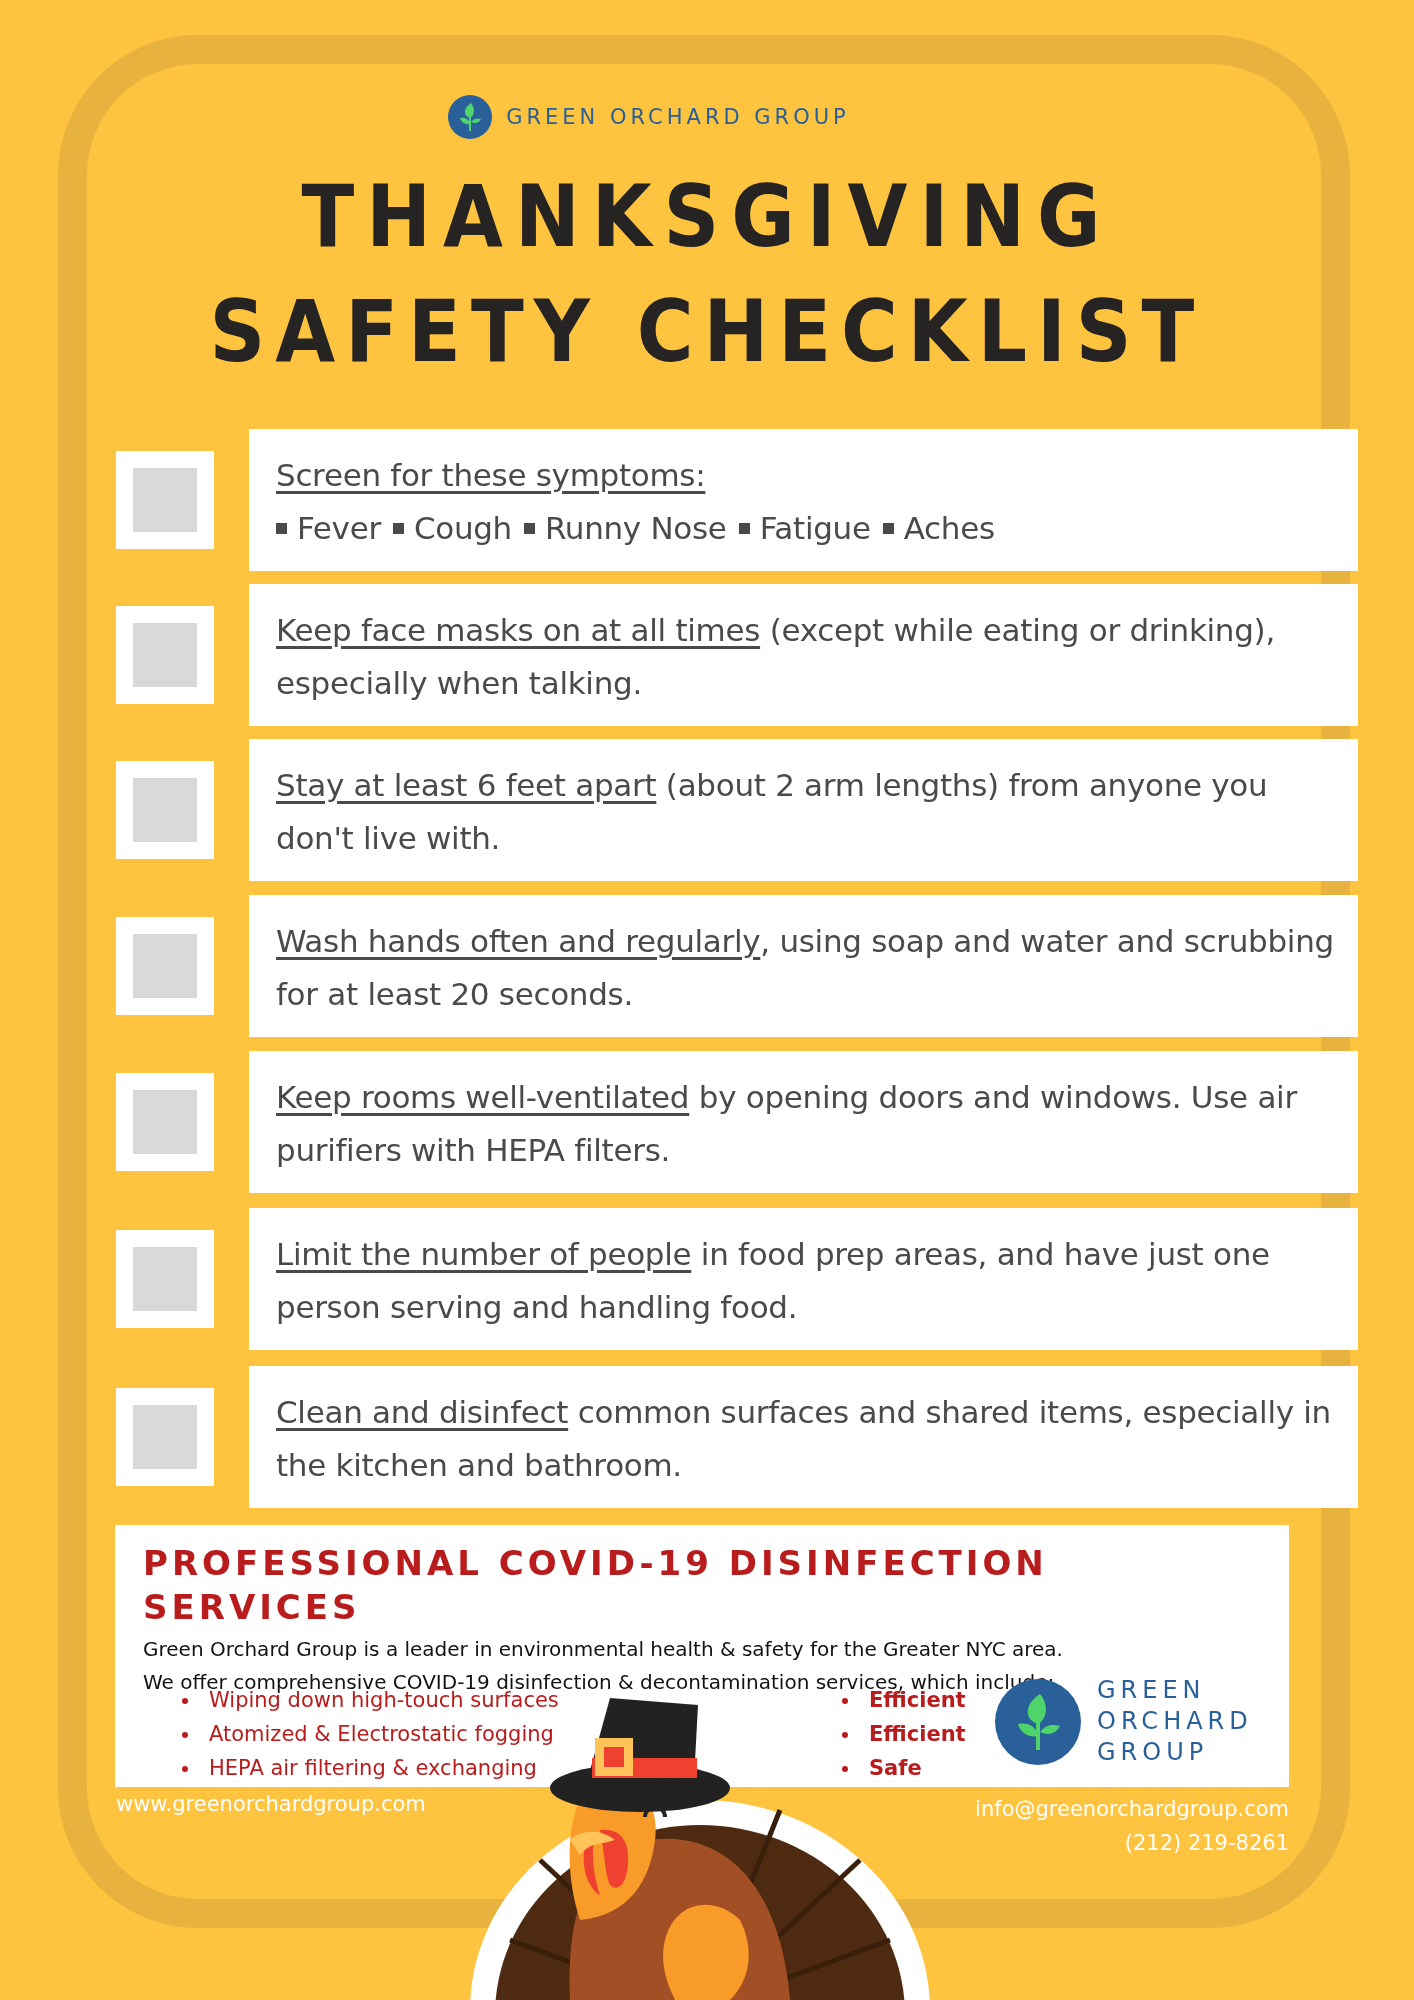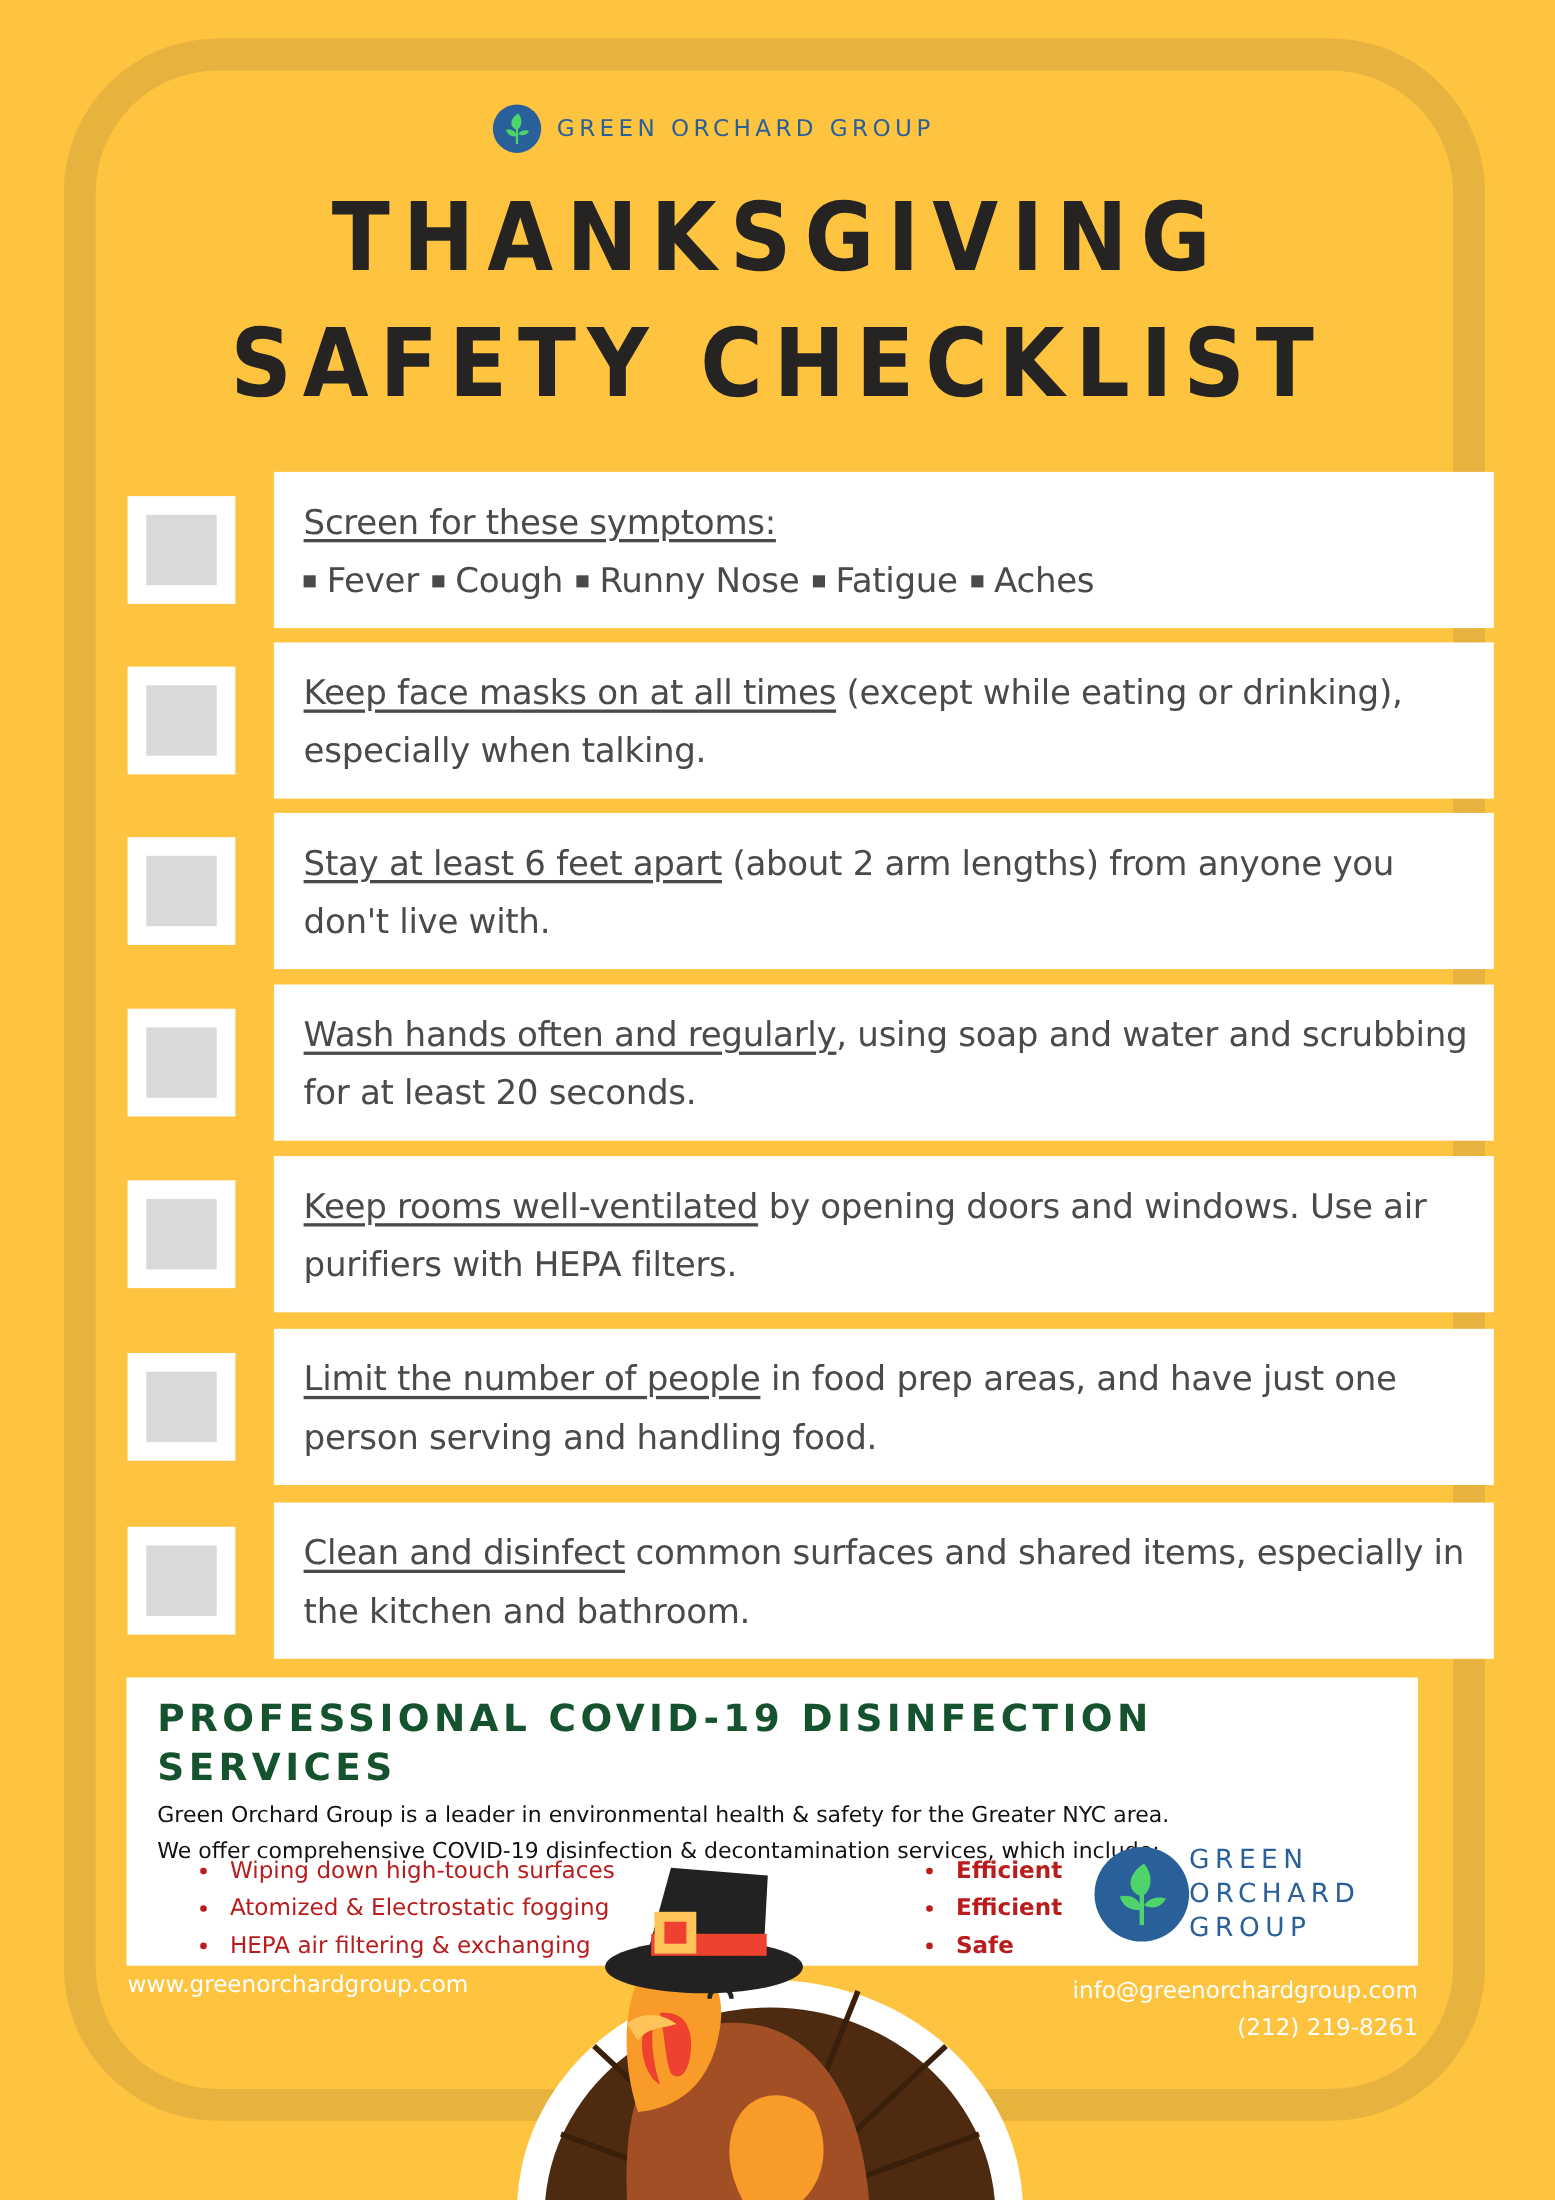--- a/index.html
+++ b/index.html
@@ -14,27 +14,27 @@
   .row { position:absolute; left:115px; width:1176px; height:142px; }
   .checkbox { position:absolute; left:1px; top:22px; width:98px; height:98px; background:#fff; cursor:pointer; }
   .checkbox-inner { position:absolute; left:17px; top:17px; width:64px; height:64px; background:#D9D9D9; }
   .row-box { position:absolute; left:134px; top:0; width:1109px; height:142px; background:#fff; box-sizing:border-box; padding:20px 20px 0 27px; }
   .row-text { font-family:"DejaVu Sans", sans-serif; font-size:31px; line-height:53px; color:#4A4A4A; letter-spacing:-0.3px; }
   .row-text .u { text-decoration:underline; text-decoration-thickness:3px; text-underline-offset:5px; }
   .sym-list { display:flex; gap:12px; align-items:center; }
   .sym { display:inline-flex; align-items:center; gap:10px; }
   .sq { display:inline-block; width:11px; height:11px; background:#4A4A4A; }
   .services { position:absolute; left:115px; top:1525px; width:1174px; height:262px; background:#fff; box-sizing:border-box; padding:16px 28px; }
-  .svc-title { font-family:"DejaVu Sans", sans-serif; font-weight:bold; font-size:34px; letter-spacing:4px; color:#14532d; line-height:44px; }
+  .svc-title { font-family:"DejaVu Sans", sans-serif; font-weight:bold; font-size:34px; letter-spacing:4px; color:#b91c1c; line-height:44px; }
   .svc-desc { font-size:20px; color:#121212; line-height:33px; margin-top:4px; }
   .svc-list { position:absolute; top:142px; font-size:21px; color:#b91c1c; line-height:34px; margin:16px; padding-left:30px; }
   .svc-list li { padding-left:8px; }
   .svc-list.left { left:40px; }
   .svc-list.right { left:700px;font-weight:bold; }
-  .logo-bottom { position:absolute; left:880px; top:150px; display:flex; align-items:center; }
+  .logo-bottom { position:absolute; left:880px; top:150px; display:flex; align-items:center; gap:16px; }
   .logo-bottom .logo-circle { width:86px; height:86px; }
   .logo-bottom-text { color:#2A6099; font-size:24px; letter-spacing:5px; line-height:31px; }
   .footer-left { position:absolute; left:116px; top:1792px; color:#fff; font-size:21px; }
   .footer-right { position:absolute; right:125px; top:1792px; color:#fff; font-size:21px; text-align:right; line-height:34px; }
   .turkey { position:absolute; left:450px; top:1680px; width:500px; height:320px; }
 </style>
 </head>
 <body>
 
 <div class="frame"></div>

